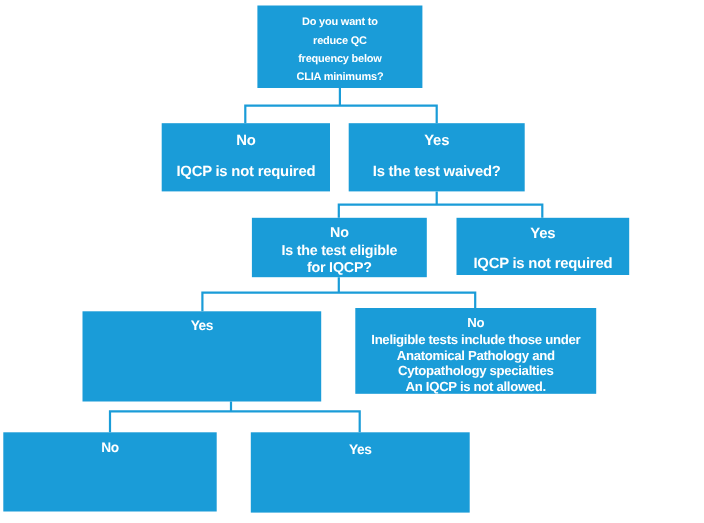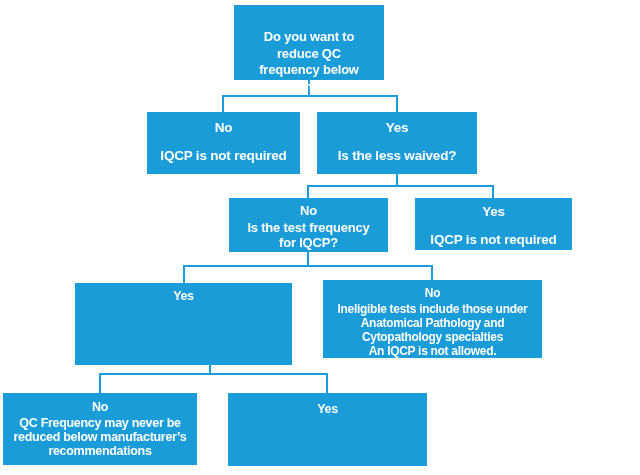--- a/index.html
+++ b/index.html
@@ -32,21 +32,21 @@
     font-weight: bold;
     text-align: center;
     display: flex;
     flex-direction: column;
     align-items: center;
     letter-spacing: -0.2px;
   }
   .node-answer, .node-text { white-space: pre-wrap; width: 100%; }
 
   
-  .b1 { left: 234px; top:   5px; width: 150px; height: 75px; padding-top: 24px;  font-size: 13px;  line-height: 16.5px; }
+  .b1 { left: 234px; top:   5px; width: 150px; height: 75px; padding-top: 8px;  font-size: 10px;  line-height: 16.5px; }
   .b2 { left: 147px; top: 112px; width: 153px; height: 62px; padding-top: 8px;  font-size: 13.5px; line-height: 15px; }
   .b3 { left: 317px; top: 112px; width: 160px; height: 62px; padding-top: 8px;  font-size: 13.5px; line-height: 15px; }
   .b4 { left: 229px; top: 198px; width: 159px; height: 54px; padding-top: 5px;  font-size: 13px;  line-height: 15px; }
   .b5 { left: 415px; top: 198px; width: 157px; height: 52px; padding-top: 6px;  font-size: 13.5px; line-height: 15px; }
   .b6 { left:  75px; top: 283px; width: 217px; height: 82px; padding-top: 6px;  font-size: 12.5px; line-height: 14px; letter-spacing: -0.4px; }
   .b7 { left: 323px; top: 280px; width: 219px; height: 78px; padding-top: 6px;  font-size: 12px;  line-height: 14px; letter-spacing: -0.3px; }
   .b8 { left:   3px; top: 393px; width: 194px; height: 72px; padding-top: 7px;  font-size: 12.5px; line-height: 14px; letter-spacing: -0.3px; }
   .b9 { left: 228px; top: 393px; width: 199px; height: 73px; padding-top: 9px;  font-size: 12.5px; line-height: 15px; letter-spacing: -0.3px; }
 
   
@@ -77,26 +77,26 @@
 CLIA minimums?</div>
   </div>
 
   <div class="node b2 gap-lg">
     <div class="node-answer">No</div>
     <div class="node-text">IQCP is not required</div>
   </div>
 
   <div class="node b3 gap-lg">
     <div class="node-answer">Yes</div>
-    <div class="node-text">Is the less waived?</div>
+    <div class="node-text">Is the test waived?</div>
   </div>
 
   <div class="node b4 gap-sm">
     <div class="node-answer">No</div>
-    <div class="node-text">Is the test frequency
+    <div class="node-text">Is the test eligible
 for IQCP?</div>
   </div>
 
   <div class="node b5 gap-lg">
     <div class="node-answer">Yes</div>
     <div class="node-text">IQCP is not required</div>
   </div>
 
   <div class="node b6 gap-md">
     <div class="node-answer">Yes</div>
@@ -105,22 +105,19 @@
   <div class="node b7 gap-sm">
     <div class="node-answer">No</div>
     <div class="node-text">Ineligible tests include those under
 Anatomical Pathology and
 Cytopathology specialties
 An IQCP is not allowed.</div>
   </div>
 
   <div class="node b8 gap-sm">
     <div class="node-answer">No</div>
-    <div class="node-text">QC Frequency may never be
-reduced below manufacturer’s
-recommendations</div>
   </div>
 
   <div class="node b9 gap-md">
     <div class="node-answer">Yes</div>
   </div>
 
 </div>
 
 </body></html>

